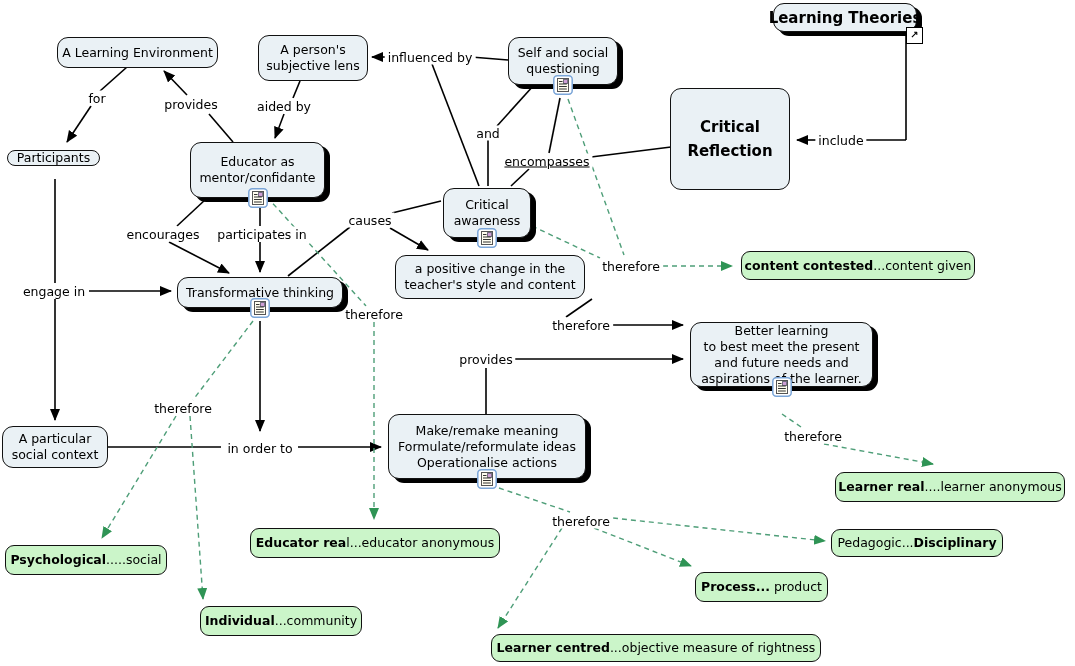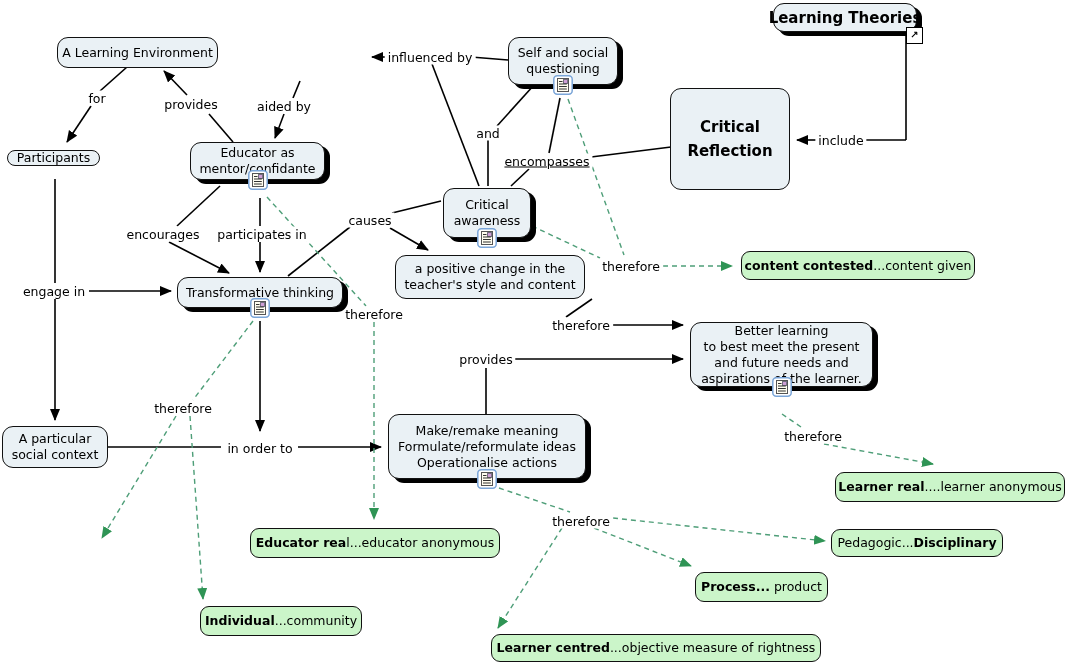--- a/index.html
+++ b/index.html
@@ -81,20 +81,24 @@
       <line x1="499" y1="488" x2="570" y2="512" stroke="#4e9e78" stroke-width="1.4" stroke-dasharray="5 4"></line>
       <line x1="613" y1="518" x2="825" y2="541" stroke="#4e9e78" stroke-width="1.4" stroke-dasharray="5 4" marker-end="url(#ar-g)"></line>
       <line x1="594" y1="528" x2="691" y2="566" stroke="#4e9e78" stroke-width="1.4" stroke-dasharray="5 4" marker-end="url(#ar-g)"></line>
       <line x1="562" y1="528" x2="498" y2="628" stroke="#4e9e78" stroke-width="1.4" stroke-dasharray="5 4" marker-end="url(#ar-g)"></line>
       <line x1="782" y1="414" x2="804" y2="429" stroke="#4e9e78" stroke-width="1.4" stroke-dasharray="5 4"></line>
       <line x1="824" y1="444" x2="933" y2="464" stroke="#4e9e78" stroke-width="1.4" stroke-dasharray="5 4" marker-end="url(#ar-g)"></line>
     </svg>
 <div class="node concept" style="left: 57px; top: 37px; width: 161px; height: 31px;">
       <div class="ln">A Learning Environment</div>
     </div>
+    <div class="node concept" style="left: 258px; top: 35px; width: 110px; height: 46px;">
+      <div class="ln">A person's</div>
+      <div class="ln">subjective lens</div>
+    </div>
     <div class="node concept shadow" style="left: 508px; top: 37px; width: 110px; height: 48px;">
       <div class="ln">Self and social</div>
       <div class="ln">questioning</div>
       <div class="res-icon"><svg width="20" height="20" viewBox="0 0 20 20">
           <rect x="0.8" y="0.8" width="18.4" height="18.4" rx="3.5" fill="#ffffff" stroke="#7aa5d8" stroke-width="1.5"></rect>
           <rect x="4.5" y="3.5" width="11" height="13" fill="#fffdf0" stroke="#555" stroke-width="1"></rect>
           <rect x="10.5" y="4.6" width="4.2" height="3.8" fill="#cf9fd6" stroke="#556" stroke-width="0.8"></rect>
           <line x1="6" y1="6.5" x2="9.5" y2="6.5" stroke="#333" stroke-width="1"></line>
           <line x1="6" y1="9" x2="13.8" y2="9" stroke="#333" stroke-width="1"></line>
           <line x1="6" y1="11.5" x2="13.8" y2="11.5" stroke="#333" stroke-width="1"></line>
@@ -105,21 +109,21 @@
       <div class="ln">Learning Theories</div>
       <div class="link-icon">↗</div>
     </div>
     <div class="node focus" style="left: 670px; top: 88px; width: 120px; height: 102px;">
       <div class="ln">Critical</div>
       <div class="ln">Reflection</div>
     </div>
     <div class="node concept" style="left: 7px; top: 150px; width: 93px; height: 16px; text-align: center;">
       <div class="ln">Participants</div>
     </div>
-    <div class="node concept shadow" style="left: 190px; top: 142px; width: 135px; height: 38px;">
+    <div class="node concept shadow" style="left: 190px; top: 142px; width: 135px; height: 56px;">
       <div class="ln">Educator as</div>
       <div class="ln">mentor/confidante</div>
       <div class="res-icon"><svg width="20" height="20" viewBox="0 0 20 20">
           <rect x="0.8" y="0.8" width="18.4" height="18.4" rx="3.5" fill="#ffffff" stroke="#7aa5d8" stroke-width="1.5"></rect>
           <rect x="4.5" y="3.5" width="11" height="13" fill="#fffdf0" stroke="#555" stroke-width="1"></rect>
           <rect x="10.5" y="4.6" width="4.2" height="3.8" fill="#cf9fd6" stroke="#556" stroke-width="0.8"></rect>
           <line x1="6" y1="6.5" x2="9.5" y2="6.5" stroke="#333" stroke-width="1"></line>
           <line x1="6" y1="9" x2="13.8" y2="9" stroke="#333" stroke-width="1"></line>
           <line x1="6" y1="11.5" x2="13.8" y2="11.5" stroke="#333" stroke-width="1"></line>
           <line x1="6" y1="14" x2="13.8" y2="14" stroke="#333" stroke-width="1"></line>
@@ -197,20 +201,23 @@
       <div class="ln"><span class="b">Educator rea</span><span>l...educator anonymous</span></div>
     </div>
     <div class="node green" style="left: 831px; top: 529px; width: 172px; height: 28px;">
       <div class="ln"><span>Pedagogic...</span><span class="b">Disciplinary</span></div>
     </div>
     <div class="node green" style="left: 695px; top: 572px; width: 133px; height: 30px;">
       <div class="ln"><span class="b">Process...</span><span> product</span></div>
     </div>
     <div class="node green" style="left: 200px; top: 606px; width: 162px; height: 30px;">
       <div class="ln"><span class="b">Individual</span><span>...community</span></div>
+    </div>
+    <div class="node green" style="left: 5px; top: 545px; width: 162px; height: 30px;">
+      <div class="ln"><span class="b">Psychological</span><span>.....social</span></div>
     </div>
     <div class="node green" style="left: 491px; top: 634px; width: 330px; height: 28px;">
       <div class="ln"><span class="b">Learner centred</span><span>...objective measure of rightness</span></div>
     </div>
     <div class="edge-label" style="left: 97px; top: 98px;">for</div>
     <div class="edge-label" style="left: 191px; top: 104px;">provides</div>
     <div class="edge-label" style="left: 284px; top: 106px;">aided by</div>
     <div class="edge-label" style="left: 430px; top: 57px;">influenced by</div>
     <div class="edge-label" style="left: 488px; top: 133px;">and</div>
     <div class="edge-label" style="left: 547px; top: 161px; text-decoration: underline;">encompasses</div>

